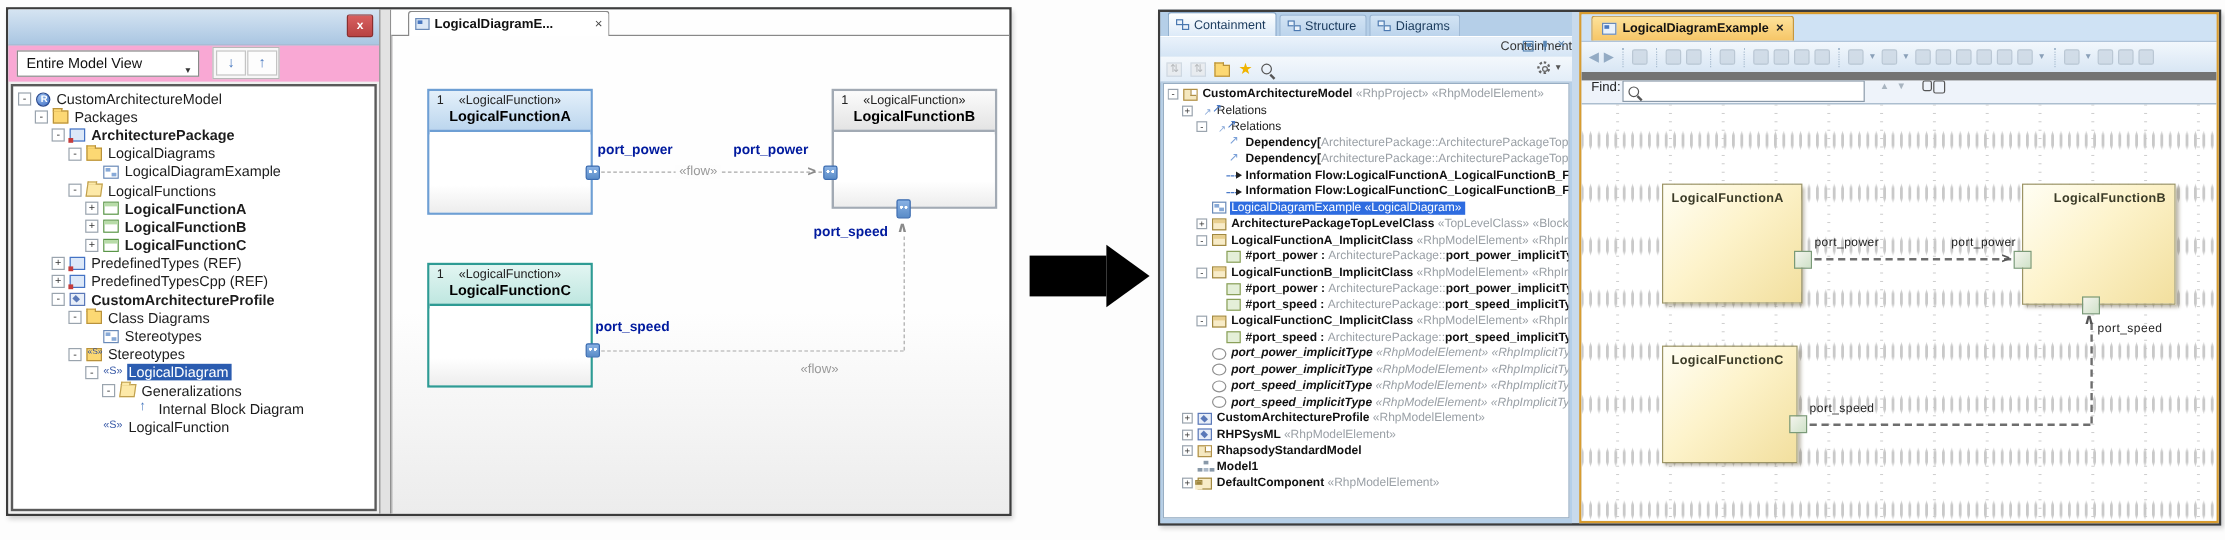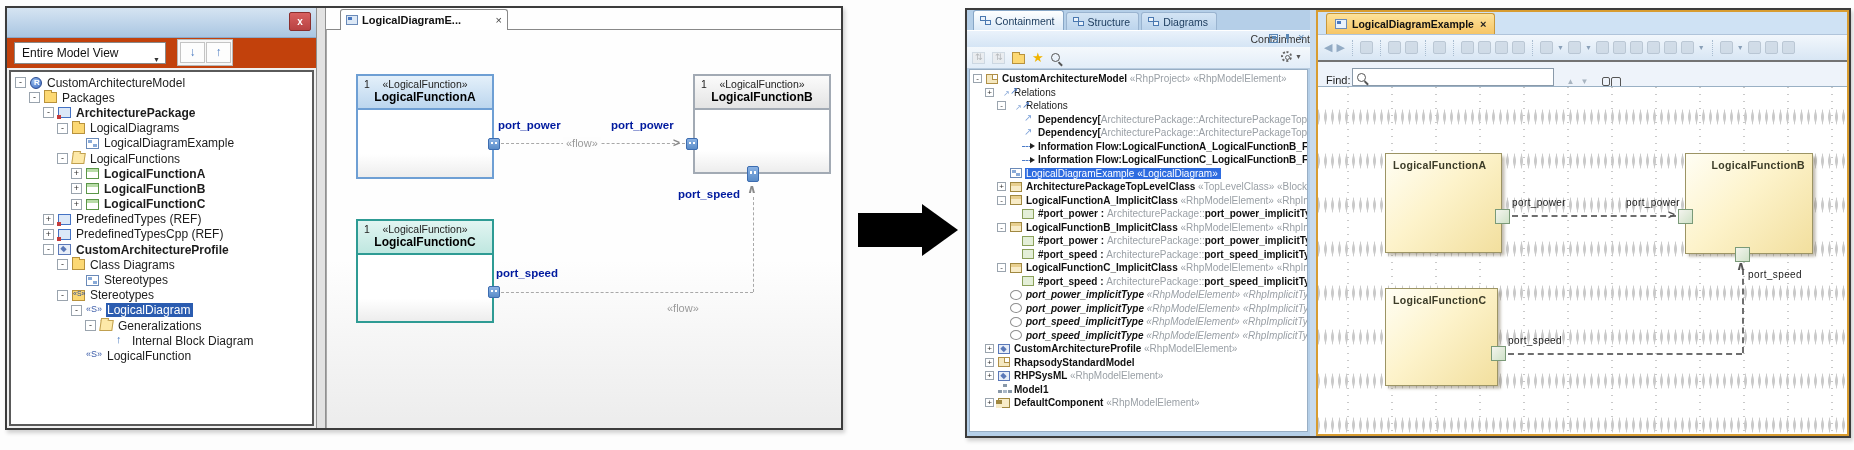--- a/index.html
+++ b/index.html
@@ -9,21 +9,21 @@
 
   
   .lframe { position:absolute; left:5px; top:6px; width:838px; height:424px;
     border:2px solid #3c3c3c; background:#eef0f0; box-shadow:2px 3px 4px rgba(0,0,0,.18); }
   .browser { position:absolute; left:0; top:0; width:309px; height:100%; background:#f0f0f0; }
   .titlebar { position:absolute; left:0; top:0; width:309px; height:30px;
     background:linear-gradient(#d5e4f2,#aac6e2); border-bottom:1px solid #8aa8c8; }
   .closebtn { position:absolute; right:5px; top:4px; width:22px; height:19px;
     background:linear-gradient(#d86060,#b84242); border:1px solid #8a2e2e; border-radius:2px;
     color:#fff; font-size:10px; font-weight:bold; text-align:center; line-height:17px; }
-  .ltoolbar { position:absolute; left:0; top:30px; width:360px; height:30px; background:#c2410c; }
+  .ltoolbar { position:absolute; left:0; top:30px; width:360px; height:30px; background:#f9a8d4; }
   .viewsel { position:absolute; left:7px; top:4px; width:152px; height:22px; background:#fff;
     border:1px solid #898989; font-size:12px; line-height:20px; padding-left:7px; color:#111; }
   .viewsel .caret { position:absolute; right:5px; top:7px; font-size:7px; color:#333; }
   .navgrp { position:absolute; left:170px; top:1px; width:56px; height:27px;
     background:#f7f7f7; border:1px solid #b8b8b8; }
   .navbtn { position:absolute; top:2px; width:25px; height:21px; background:#fdfdfd;
     border:1px solid #c4c4c4; text-align:center; line-height:19px; font-size:12px;
     color:#4a7ac0; font-weight:bold; }
   .navdown { left:2px; } .navup { left:28px; }
   .treebox { position:absolute; left:2px; top:62px; width:305px; height:356px;
@@ -213,21 +213,21 @@
   .dwtab-title { font-size:10.5px; font-weight:bold; color:#111; }
   .dwtab-x { font-size:11px; font-weight:bold; color:#222; margin-left:6px; }
   .dwtoolbar { position:absolute; left:0; top:22px; width:100%; height:26px;
     background:linear-gradient(#f2f7fc,#d8e6f4); border-top:1px solid #b0c4da;
     display:flex; align-items:center; padding-left:6px; gap:4px; overflow:hidden; }
   .tbx { width:13px; height:13px; background:#ccd8e4; border:1px solid #b0becc; border-radius:2px; opacity:.8; }
   .tb-nav { color:#93abc4; font-size:11px; width:auto; background:none; border:none; }
   .tbsep { width:0; height:16px; border-left:1px dotted #a8bcd0; margin:0 3px; }
   .tbcaret { font-size:7px; color:#8aa0b8; }
   .findrow { position:absolute; left:0; top:48px; width:100%; height:26px; background:#eef3fa;
-    border-top:2px solid #737373; display:flex; align-items:flex-end; padding-left:8px; gap:2px; }
+    border-top:7px solid #737373; display:flex; align-items:flex-start; padding-left:8px; gap:2px; }
   .findlabel { font-size:11px; color:#222; }
   .findbox { width:202px; height:18px; background:#fff; border:1px solid #8a9aaa;
     display:flex; align-items:center; padding-left:4px; gap:4px; }
   .findbox input { border:none; outline:none; flex:1; font-size:11px; height:14px;
     font-family:"Liberation Sans",sans-serif; background:transparent; }
   .find-arrows { display:flex; gap:6px; margin-left:10px; font-size:8px; color:#a8b4c0; }
   .binoc { width:8px; height:9px; border:1.5px solid #555; border-radius:2px; position:relative; margin-left:12px; }
   .binoc::after { content:""; position:absolute; left:8px; top:-1.5px; width:8px; height:9px;
     border:1.5px solid #555; border-radius:2px; }
   .rcanvas { position:absolute; left:0; top:74px; right:0; bottom:0; background-color:#fff;
@@ -659,29 +659,29 @@
             <li class="trow">
               <span class="indent" style="width: 12px;"></span>
               <span class="expander ex-plus"></span>
               <span class="ti ic-profile"></span>
               <span class="segs"><span class="seg-b">CustomArchitectureProfile </span><span class="seg-s">«RhpModelElement»</span></span>
             </li>
 
             <li class="trow">
               <span class="indent" style="width: 12px;"></span>
               <span class="expander ex-plus"></span>
+              <span class="ti ic-profile"></span>
+              <span class="segs"><span class="seg-b">RHPSysML </span><span class="seg-s">«RhpModelElement»</span></span>
+            </li>
+
+            <li class="trow">
+              <span class="indent" style="width: 12px;"></span>
+              <span class="expander ex-plus"></span>
               <span class="ti ic-project"></span>
               <span class="segs"><span class="seg-b">RhapsodyStandardModel</span></span>
-            </li>
-
-            <li class="trow">
-              <span class="indent" style="width: 12px;"></span>
-              <span class="expander ex-plus"></span>
-              <span class="ti ic-profile"></span>
-              <span class="segs"><span class="seg-b">RHPSysML </span><span class="seg-s">«RhpModelElement»</span></span>
             </li>
 
             <li class="trow">
               <span class="indent" style="width: 12px;"></span>
               <span class="expander ex-none"></span>
               <span class="ti ic-model"></span>
               <span class="segs"><span class="seg-b">Model1</span></span>
             </li>
 
             <li class="trow">

